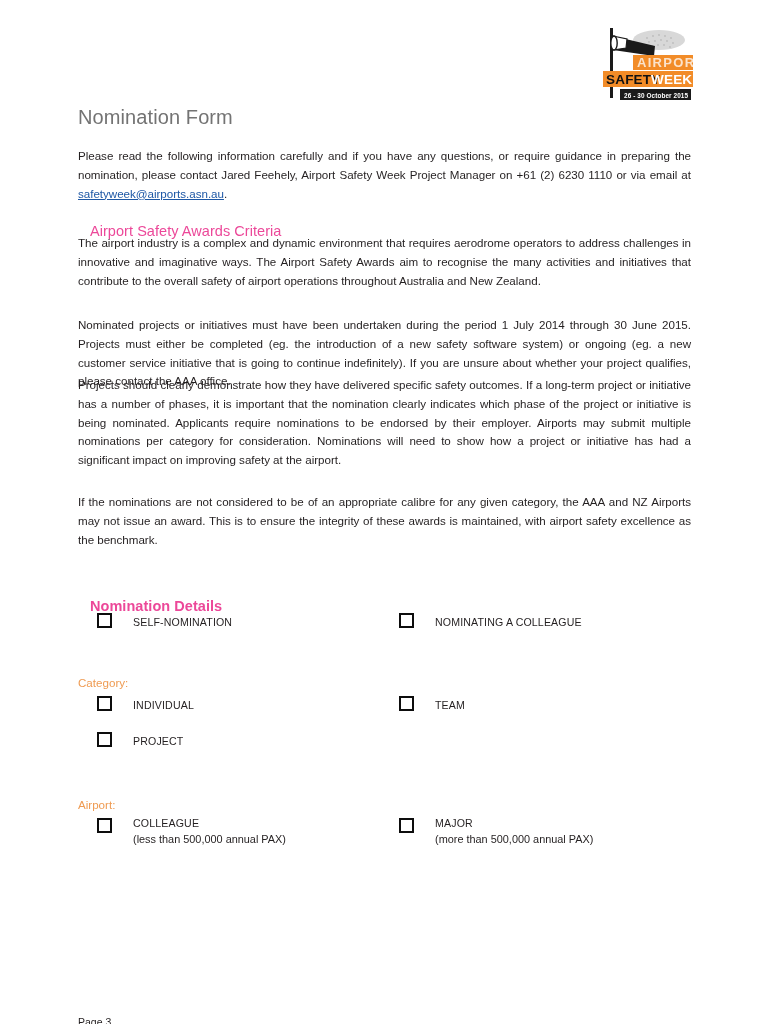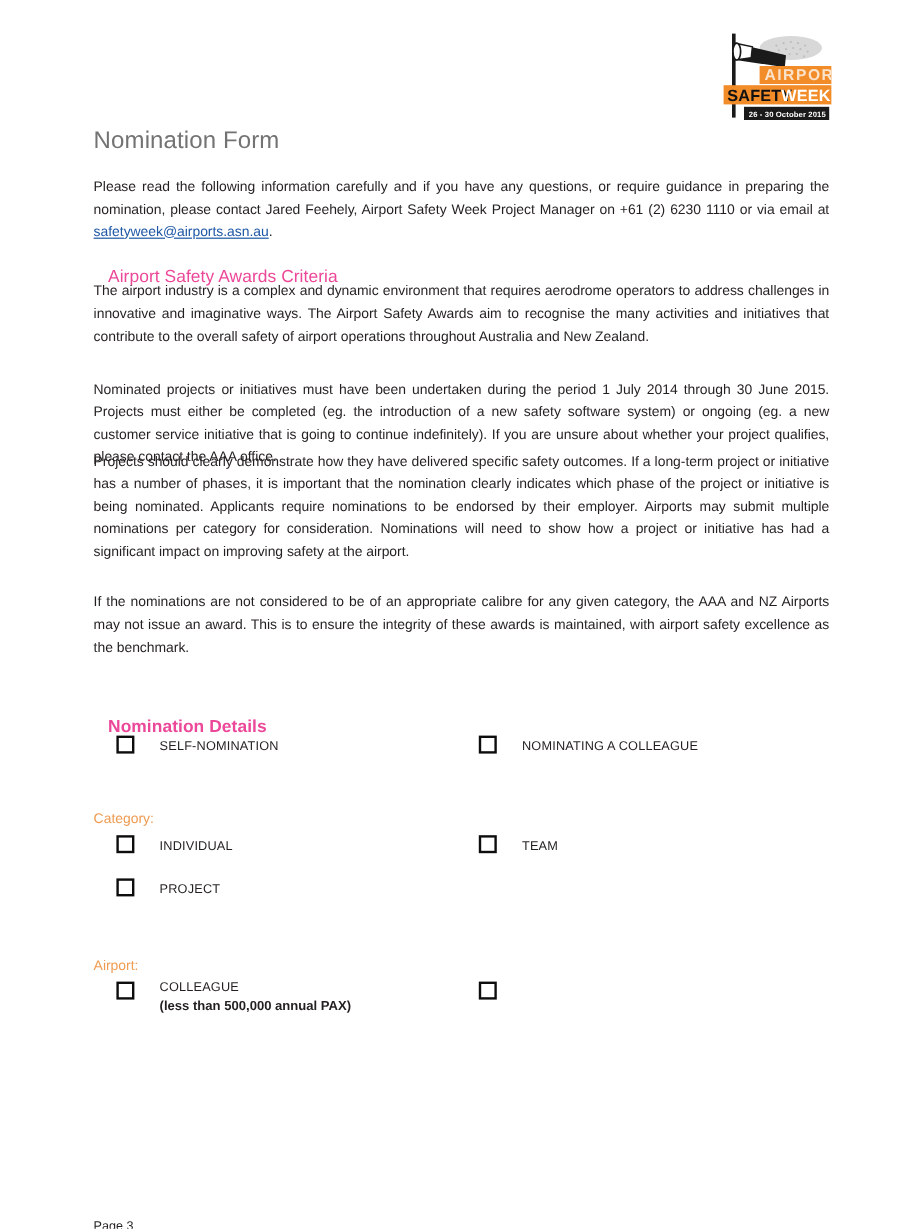--- a/index.html
+++ b/index.html
@@ -118,21 +118,21 @@
   .cb-label {
     font-size: 10.6px;
     font-weight: normal;
     color: #231f20;
     letter-spacing: 0.15px;
     white-space: nowrap;
     line-height: 1.25;
   }
   .cb-sub {
     font-size: 10.9px;
-    font-weight: 700;
+    font-weight: 400;
     color: #231f20;
     white-space: nowrap;
     line-height: 1.45;
     margin-top: 2px;
   }
 
   
   #cb-self       { left: 19px;  top: 612px; }
   #cb-colleague  { left: 321px; top: 612px; }
   
@@ -273,18 +273,22 @@
     <div class="cb-row" id="cb-regional">
       <span class="checkbox"></span>
       <span class="cb-text">
         <div class="cb-label">COLLEAGUE</div>
         <div class="cb-sub">(less than 500,000 annual PAX)</div>
       </span>
     </div>
 
     <div class="cb-row" id="cb-major">
       <span class="checkbox"></span>
+      <span class="cb-text">
+        <div class="cb-label">MAJOR</div>
+        <div class="cb-sub">(more than 500,000 annual PAX)</div>
+      </span>
     </div>
 
     <div class="footer">Page 3</div>
 
   </div>
 </div>
 
 </body></html>

